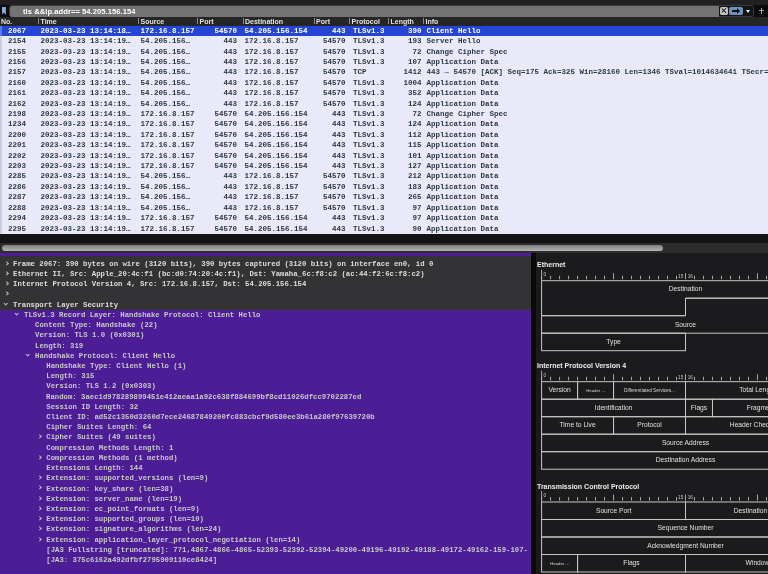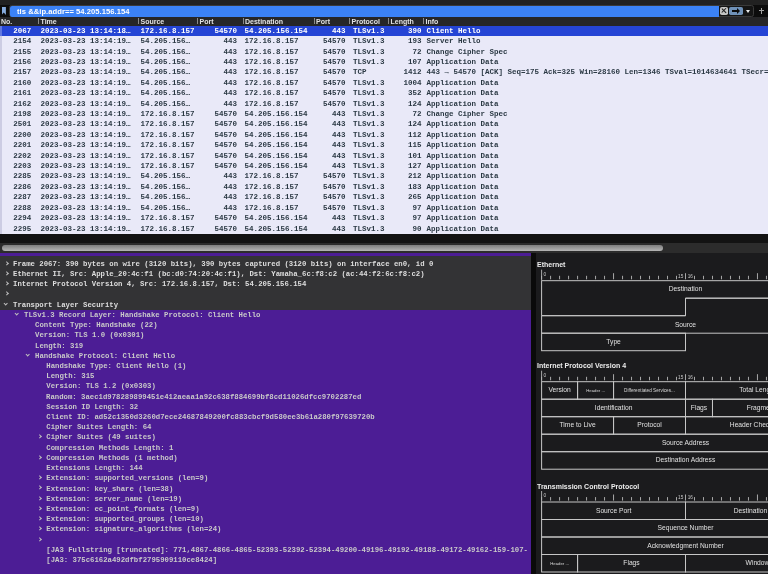--- a/index.html
+++ b/index.html
@@ -3,22 +3,22 @@
 *{margin:0;padding:0;box-sizing:border-box}
 html,body{width:768px;height:574px;overflow:hidden;background:#161616;font-family:"Liberation Sans",sans-serif}
 #app{position:absolute;left:0;top:0;width:768px;height:574px}
 
 #titlestrip{position:absolute;left:0;top:0;width:768px;height:4.6px;background:#212121}
 #toolbar{position:absolute;left:0;top:4.6px;width:768px;height:12.3px;background:#0c0c0c}
 #bookmark{position:absolute;left:1.6px;top:7px;width:4.3px;height:8px;background:#86abdd;
   clip-path:polygon(0 0,100% 0,100% 100%,50% 68%,0 100%)}
 #fwidget{position:absolute;left:8.5px;top:4.8px;width:745.5px;height:12.2px;background:#141414;
   border:1px solid #3a3a3a;border-radius:2.5px}
-#fgreen{position:absolute;left:0.5px;top:0.5px;width:708.5px;height:11.2px;background:#3b82f6;border-radius:2px 0 0 2px;
-  color:#fff;font-weight:bold;font-size:7.6px;line-height:11.2px;padding-left:7px;letter-spacing:0.05px}
+#fgreen{position:absolute;left:0.5px;top:0.5px;width:708.5px;height:11.2px;background:#737373;border-radius:2px 0 0 2px;
+  color:#fff;font-weight:bold;font-size:7.6px;line-height:11.2px;padding-left:13px;letter-spacing:0.05px}
 #xbtn{position:absolute;left:710.4px;top:1.2px;width:7.8px;height:7.8px;background:#c4c4c4;border-radius:1.8px}
 .xb{position:absolute;left:1.1px;top:3.3px;width:5.6px;height:1.2px;background:#1c1c1c}
 .xb1{transform:rotate(45deg)} .xb2{transform:rotate(-45deg)}
 #gobtn{position:absolute;left:719.9px;top:1.2px;width:13.6px;height:7.8px;background:#6f91b8;border-radius:1.8px}
 #gobtn i{position:absolute;left:2.6px;top:3.1px;width:6px;height:1.9px;background:#0b0b0b}
 #gobtn b{position:absolute;left:7.9px;top:1.1px;width:0;height:0;border-left:3.8px solid #0b0b0b;
   border-top:3px solid transparent;border-bottom:3px solid transparent}
 #fcaret{position:absolute;left:736px;top:4.4px;width:0;height:0;border-top:3px solid #ececec;
   border-left:2.8px solid transparent;border-right:2.8px solid transparent}
 #plus1{position:absolute;left:758.5px;top:10px;width:5.8px;height:1.4px;background:#a3a3a3}
@@ -29,21 +29,21 @@
 #lhead span{position:absolute;white-space:pre}
 #lhead i{position:absolute;top:1.2px;width:1px;height:6.3px;background:#8a8a8a}
 
 #plist{position:absolute;left:0;top:25.8px;width:768px;height:217.2px;background:#131313;
   font-family:"Liberation Mono",monospace;font-size:7.5px;font-weight:bold}
 .row{position:relative;width:768px;height:10.42px;background:#e9e9f8;color:#2b3944}
 .row::before{content:"";position:absolute;left:0;top:0;width:2.4px;height:100%;background:rgba(98,98,155,0.22)}
 .row.sel{background:#2545d5;color:#fff}
 .row.sel::before{background:rgba(255,255,255,0.28)}
 .row span{position:absolute;top:0;line-height:10.6px;white-space:pre}
-.c1{left:8px;width:28.5px;text-align:center}
+.c1{left:8px;width:28.5px;text-align:left}
 .c2{left:40.5px} .c3{left:140.5px}
 .c4{left:200px;width:37px;text-align:right}
 .c5{left:244.5px}
 .c6{left:310px;width:35.5px;text-align:right}
 .c7{left:353px}
 .c8{left:385px;width:36.5px;text-align:right}
 .c9{left:426.5px}
 
 #hscroll{position:absolute;left:0;top:243px;width:768px;height:9.5px;background:#2c2c2c}
 #hthumb{position:absolute;left:1.5px;top:1.5px;width:661px;height:6.2px;border-radius:3.1px;
@@ -192,21 +192,21 @@
         <span class="c2">2023-03-23 13:14:19…</span>
         <span class="c3">172.16.8.157</span>
         <span class="c4">54570</span>
         <span class="c5">54.205.156.154</span>
         <span class="c6">443</span>
         <span class="c7">TLSv1.3</span>
         <span class="c8">72</span>
         <span class="c9">Change Cipher Spec</span>
       </div>
 <div class="row">
-        <span class="c1">2501</span>
+        <span class="c1">1234</span>
         <span class="c2">2023-03-23 13:14:19…</span>
         <span class="c3">172.16.8.157</span>
         <span class="c4">54570</span>
         <span class="c5">54.205.156.154</span>
         <span class="c6">443</span>
         <span class="c7">TLSv1.3</span>
         <span class="c8">124</span>
         <span class="c9">Application Data</span>
       </div>
 <div class="row">
@@ -360,20 +360,21 @@
       <div class="tl" style="left:46.3px;top:231.02px">Extension: key_share (len=38)</div>
 <i class="chR" style="left:38.1px;top:244.1px"></i>
       <div class="tl" style="left:46.3px;top:241.23px">Extension: server_name (len=19)</div>
 <i class="chR" style="left:38.1px;top:254.3px"></i>
       <div class="tl" style="left:46.3px;top:251.44px">Extension: ec_point_formats (len=9)</div>
 <i class="chR" style="left:38.1px;top:264.6px"></i>
       <div class="tl" style="left:46.3px;top:261.65px">Extension: supported_groups (len=10)</div>
 <i class="chR" style="left:38.1px;top:274.8px"></i>
       <div class="tl" style="left:46.3px;top:271.86px">Extension: signature_algorithms (len=24)</div>
 <i class="chR" style="left:38.1px;top:285.0px"></i>
+      <div class="tl" style="left:46.3px;top:282.07px">Extension: application_layer_protocol_negotiation (len=14)</div>
 <div class="tl" style="left:46.3px;top:292.28px">[JA3 Fullstring [truncated]: 771,4867-4866-4865-52393-52392-52394-49200-49196-49192-49188-49172-49162-159-107-</div>
 <div class="tl" style="left:46.3px;top:302.49px">[JA3: 375c6162a492dfbf2795909110ce8424]</div>
   </div>
   <div id="splitter"></div>
   <div id="diagpane">
       <svg width="233" height="322" viewBox="0 0 233 322" style="position:absolute;left:0;top:0">
         <style>.rl{stroke:#b9b9b9;stroke-width:0.9;fill:none}.bx{stroke:#c6c6c6;stroke-width:1;fill:none}.rt{font:4.7px "Liberation Sans",sans-serif;fill:#c9c9c9}.lab{font:bold 7px "Liberation Sans",sans-serif;fill:#ececec}.ft{font:6.7px "Liberation Sans",sans-serif;fill:#e0e0e0;text-anchor:middle}.fs{font:4.3px "Liberation Sans",sans-serif;fill:#d6d6d6;text-anchor:middle}.fm{font:4.7px "Liberation Sans",sans-serif;fill:#d6d6d6;text-anchor:middle}</style>
         <text x="1" y="13.5" class="lab">Ethernet</text>
         <path d="M5.6,16.7 V27.7" class="rl"></path>
         <text x="7.3999999999999995" y="22.5" class="rt">0</text>

